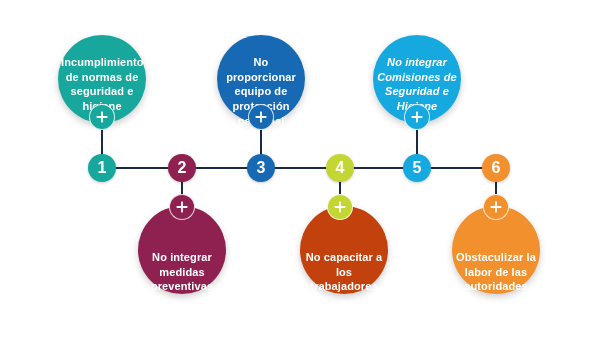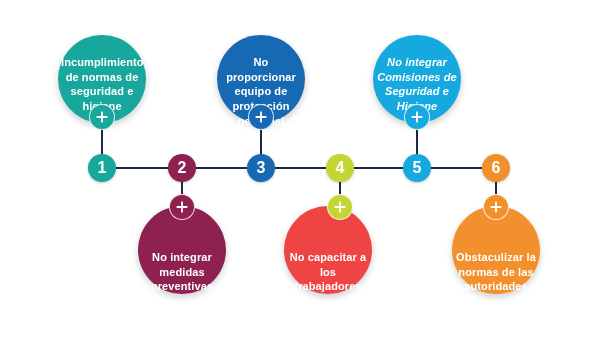--- a/index.html
+++ b/index.html
@@ -133,21 +133,21 @@
       <div class="plus-badge" style="left: 248px; top: 104px; background: rgb(24, 105, 180);">
         <svg width="12" height="12" viewBox="0 0 12 12" aria-hidden="true">
           <rect x="5.1" y="0.6" width="1.8" height="10.8" rx="0.3" fill="#ffffff"></rect>
           <rect x="0.6" y="5.1" width="10.8" height="1.8" rx="0.3" fill="#ffffff"></rect>
         </svg>
       </div>
       <div class="node" style="left: 247px; top: 154px; background: rgb(24, 105, 180);">
         <span>3</span>
       </div>
       <div class="stem" style="left: 339px; top: 178px; height: 41px; background: rgb(27, 42, 68);"></div>
-      <div class="bubble down" style="left: 284px; top: 206px; background: #ef4444;">
+      <div class="bubble down" style="left: 300px; top: 206px; background: #c2410c;">
         <div class="bubble-text">No capacitar a los trabajadores</div>
       </div>
       <div class="plus-badge" style="left: 327px; top: 194px; background: rgb(195, 214, 52);">
         <svg width="12" height="12" viewBox="0 0 12 12" aria-hidden="true">
           <rect x="5.1" y="0.6" width="1.8" height="10.8" rx="0.3" fill="#ffffff"></rect>
           <rect x="0.6" y="5.1" width="10.8" height="1.8" rx="0.3" fill="#ffffff"></rect>
         </svg>
       </div>
       <div class="node" style="left: 326px; top: 154px; background: rgb(195, 214, 52);">
         <span>4</span>
@@ -160,21 +160,21 @@
         <svg width="12" height="12" viewBox="0 0 12 12" aria-hidden="true">
           <rect x="5.1" y="0.6" width="1.8" height="10.8" rx="0.3" fill="#ffffff"></rect>
           <rect x="0.6" y="5.1" width="10.8" height="1.8" rx="0.3" fill="#ffffff"></rect>
         </svg>
       </div>
       <div class="node" style="left: 403px; top: 154px; background: rgb(22, 169, 224);">
         <span>5</span>
       </div>
       <div class="stem" style="left: 495px; top: 178px; height: 41px; background: rgb(27, 42, 68);"></div>
       <div class="bubble down" style="left: 452px; top: 206px; background: rgb(241, 144, 44);">
-        <div class="bubble-text">Obstaculizar la normas de las autoridades</div>
+        <div class="bubble-text">Obstaculizar la labor de las autoridades</div>
       </div>
       <div class="plus-badge" style="left: 483px; top: 194px; background: rgb(241, 144, 44);">
         <svg width="12" height="12" viewBox="0 0 12 12" aria-hidden="true">
           <rect x="5.1" y="0.6" width="1.8" height="10.8" rx="0.3" fill="#ffffff"></rect>
           <rect x="0.6" y="5.1" width="10.8" height="1.8" rx="0.3" fill="#ffffff"></rect>
         </svg>
       </div>
       <div class="node" style="left: 482px; top: 154px; background: rgb(241, 144, 44);">
         <span>6</span>
       </div>

